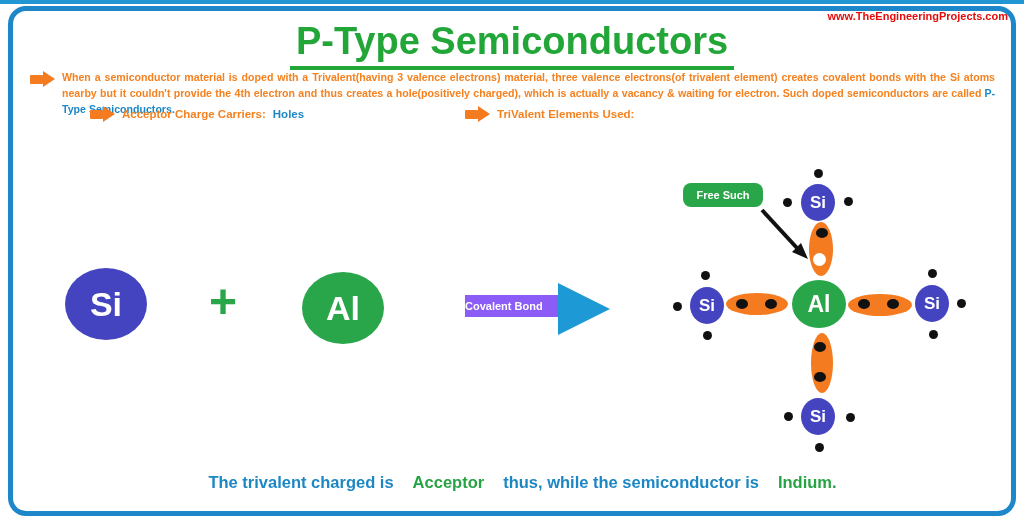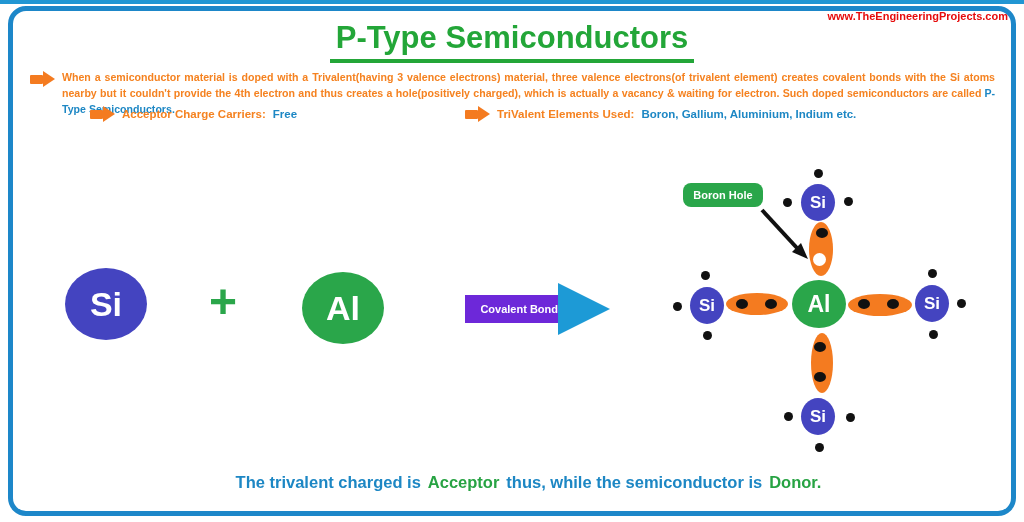--- a/index.html
+++ b/index.html
@@ -13,21 +13,21 @@
   .frame {
     position:absolute; left:8px; top:6px; right:8px; bottom:6px;
     border:5px solid #1d87c9; border-radius:18px; background:#ffffff;
   }
   .site-url {
     position:absolute; top:10px; right:16px;
     font-size:11px; font-weight:bold; color:#e60c0c;margin-left:48px;
   }
   .title-wrap { position:absolute; top:20px; left:0; width:1024px; text-align:center; }
   .title {
-    display:inline-block; font-size:31px; font-weight:bold; color:#23a638;
+    display:inline-block; font-size:38px; font-weight:bold; color:#23a638;
     border-bottom:4px solid #23a638; padding:0 6px 3px 6px;
   }
   
   .oarrow { display:inline-flex; align-items:center; flex:none; }
   .oarrow .shaft { width:13px; height:9px; background:#f47b20; border-radius:1px; }
   .oarrow .head {
     width:0; height:0;
     border-left:12px solid #f47b20;
     border-top:8px solid transparent; border-bottom:8px solid transparent;
   }
@@ -56,22 +56,22 @@
   }
   .big-si { left:65px; top:268px; width:82px; height:72px; background:#4444c0; font-size:34px; }
   .big-al { left:302px; top:272px; width:82px; height:72px; background:#2aa64a; font-size:34px; }
   .plus-sign {
     position:absolute; left:201px; top:272px; width:44px; height:60px;
     color:#2aa64a; font-size:48px; font-weight:900; line-height:60px; text-align:center;
   }
   
   .cov-arrow { position:absolute; left:465px; top:283px; width:146px; height:52px; }
   .cov-arrow .body {
-    position:absolute; left:0; top:12px; width:93px; height:28px; background:#6d28d9;
-    display:flex; align-items:center; justify-content:flex-end;
+    position:absolute; left:0; top:12px; width:93px; height:22px; background:#8b5cf6;
+    display:flex; align-items:center; justify-content:flex-start;
   }
   .cov-arrow .body span { color:#ffffff; font-size:11px; font-weight:bold; white-space:nowrap; }
   .cov-arrow .tip {
     position:absolute; left:93px; top:0; width:0; height:0;
     border-left:52px solid #1d9ad6;
     border-top:26px solid transparent; border-bottom:26px solid transparent;
   }
   
   .si-small { width:34px; height:37px; background:#4444c0; font-size:17px; }
   .al-center { left:792px; top:280px; width:54px; height:48px; background:#2aa64a; font-size:23px; }
@@ -96,21 +96,21 @@
     background:#2aa64a; border-radius:8px; color:#ffffff;
     font-size:11px; font-weight:bold; display:flex; align-items:center; justify-content:center;
   }
   .hole-arrow-svg { position:absolute; left:750px; top:202px; }
   
   .footer-line {
     position:absolute; top:473px; left:0; width:1024px; text-align:center;
     font-size:16.5px; font-weight:bold; color:#1d87c4; padding-left:34px; box-sizing:border-box;
   }
   .footer-line span { margin:0 3px; }
-  .footer-line .accent { color:#27a343; margin:4px; }
+  .footer-line .accent { color:#27a343; margin:16px; }
 </style>
 </head>
 <body>
 
 <div class="top-strip"></div>
 
 <div class="frame"></div>
 
 <div class="site-url">www.TheEngineeringProjects.com</div>
 
@@ -127,30 +127,29 @@
     <span>When a semiconductor material is doped with a Trivalent(having 3 valence electrons) material, three valence electrons(of trivalent element) creates covalent bonds with the Si atoms nearby but it couldn't provide the 4th electron and thus creates a hole(positively charged), which is actually a vacancy &amp; waiting for electron. Such doped semiconductors are called</span><span class="hl">P-Type Semiconductors.</span>
   </div>
 </div>
 
 <div class="bullet bullet1">
   <span class="oarrow">
     <span class="shaft"></span>
     <span class="head"></span>
   </span>
   <span class="lbl">Acceptor Charge Carriers:</span>
-  <span class="val">Free</span>
+  <span class="val">Holes</span>
 </div>
 
 <div class="bullet bullet2">
   <span class="oarrow">
     <span class="shaft"></span>
     <span class="head"></span>
   </span>
   <span class="lbl">TriValent Elements Used:</span>
-  <span class="val">Boron, Gallium, Aluminium, Indium etc.</span>
 </div>
 
 <div class="atom big-si">Si</div>
 <div class="plus-sign">+</div>
 <div class="atom big-al">Al</div>
 
 <div class="cov-arrow">
   <div class="body">
     <span>Covalent Bond</span>
   </div>
@@ -183,21 +182,21 @@
 <div class="edot lone" style="left:784px; top:412px;"></div>
 <div class="edot lone" style="left:846px; top:413px;"></div>
 <div class="edot lone" style="left:815px; top:443px;"></div>
 
 <div class="atom si-small si-top">Si</div>
 <div class="atom si-small si-left">Si</div>
 <div class="atom si-small si-right">Si</div>
 <div class="atom si-small si-bottom">Si</div>
 <div class="atom al-center">Al</div>
 
-<div class="free-hole">Boron Hole</div>
+<div class="free-hole">Free Such</div>
 <svg class="hole-arrow-svg" width="70" height="70" viewBox="0 0 70 70">
   <line x1="12" y1="8" x2="47" y2="46" stroke="#111111" stroke-width="4"></line>
   <polygon points="58,57 42,50 51,41" fill="#111111"></polygon>
 </svg>
 
 <div class="footer-line">
-  <span>The trivalent charged is</span><span class="accent">Acceptor</span><span>thus, while the semiconductor is</span><span class="accent">Donor.</span>
+  <span>The trivalent charged is</span><span class="accent">Acceptor</span><span>thus, while the semiconductor is</span><span class="accent">Indium.</span>
 </div>
 
 </body></html>

